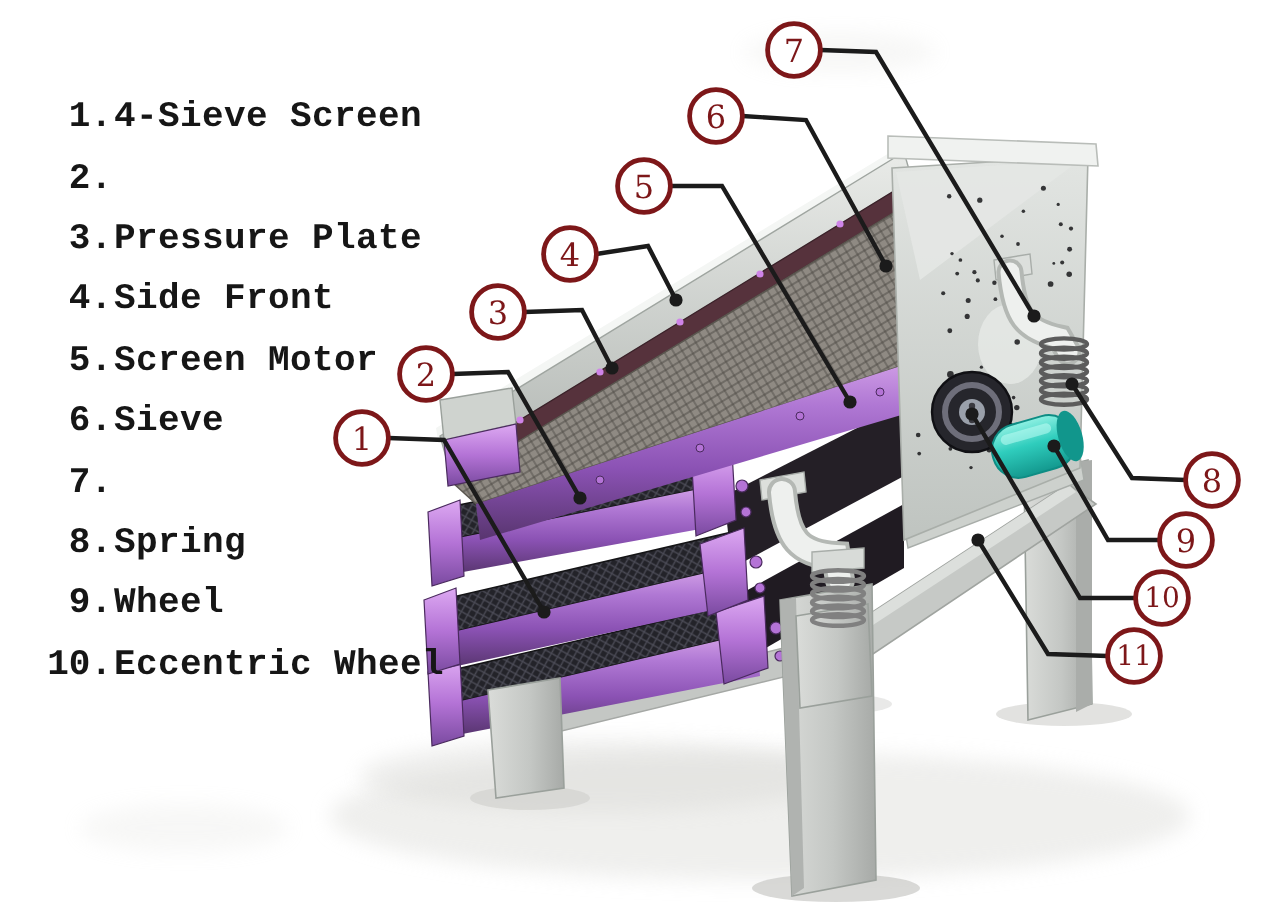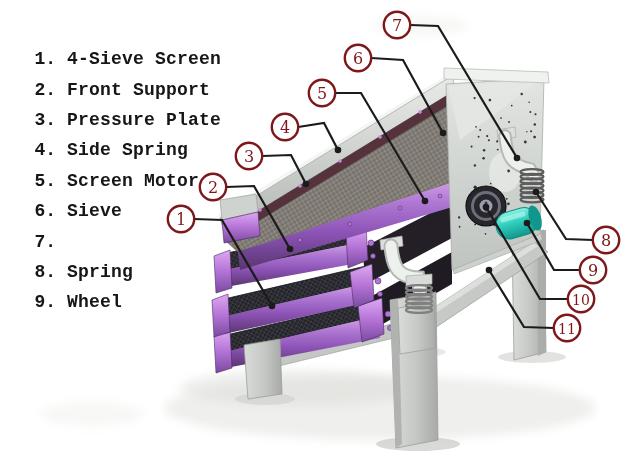--- a/index.html
+++ b/index.html
@@ -4,21 +4,21 @@
 <style>
   html,body{margin:0;padding:0;background:#ffffff;}
   .stage{position:relative;width:640px;height:453px;background:#ffffff;overflow:hidden;
          font-family:"Liberation Sans",sans-serif;}
   .stage svg{position:absolute;left:0;top:0;}
   .legend{position:absolute;left:14px;top:44px;z-index:2;
           font-family:"Liberation Mono","DejaVu Sans Mono",monospace;
           font-weight:bold;font-size:18px;color:#161616;}
   .lrow{height:30.4px;display:flex;align-items:center;white-space:pre;}
   .lnum{display:inline-block;width:42px;text-align:right;}
-  .llab{margin-left:11px;letter-spacing:0.2px;}
+  .llab{margin-left:1px;letter-spacing:0.2px;}
   .callout-num{font-family:"DejaVu Serif","Liberation Serif",serif;}
 </style>
 </head>
 <body>
 
 <div class="stage">
 
   <svg id="scene" width="640" height="453" viewBox="0 0 640 453">
     <defs>
       <linearGradient id="gRail" x1="0" y1="0" x2="0" y2="1">
@@ -318,22 +318,23 @@
           <polyline points="553.8,328 524,327 489,270" fill="none" stroke="#1b1b1b" stroke-width="2.2"></polyline>
           <circle cx="489" cy="270" r="3.3" fill="#1b1b1b"></circle>
           <circle cx="567" cy="328" r="13.2" fill="#ffffff" stroke="#7d1719" stroke-width="2.4"></circle>
           <text x="567" y="328.5" text-anchor="middle" dominant-baseline="central" class="callout-num" font-size="14" fill="#7d1719">11</text>
         </g>
       </g>
   </svg>
 
   <div id="legend" class="legend">
       <div class="lrow"><span class="lnum">1.</span><span class="llab">4-Sieve Screen</span></div>
-      <div class="lrow"><span class="lnum">2.</span><span class="llab">Front Support</span></div>
+      <div class="lrow"><span class="lnum">2.</span></div>
       <div class="lrow"><span class="lnum">3.</span><span class="llab">Pressure Plate</span></div>
-      <div class="lrow"><span class="lnum">4.</span><span class="llab">Side Spring</span></div>
+      <div class="lrow"><span class="lnum">4.</span><span class="llab">Side Front</span></div>
       <div class="lrow"><span class="lnum">5.</span><span class="llab">Screen Motor</span></div>
       <div class="lrow"><span class="lnum">6.</span><span class="llab">Sieve</span></div>
       <div class="lrow"><span class="lnum">7.</span></div>
       <div class="lrow"><span class="lnum">8.</span><span class="llab">Spring</span></div>
       <div class="lrow"><span class="lnum">9.</span><span class="llab">Wheel</span></div>
+      <div class="lrow"><span class="lnum">10.</span><span class="llab">Eccentric Wheel</span></div>
     </div>
 </div>
 
 </body></html>

